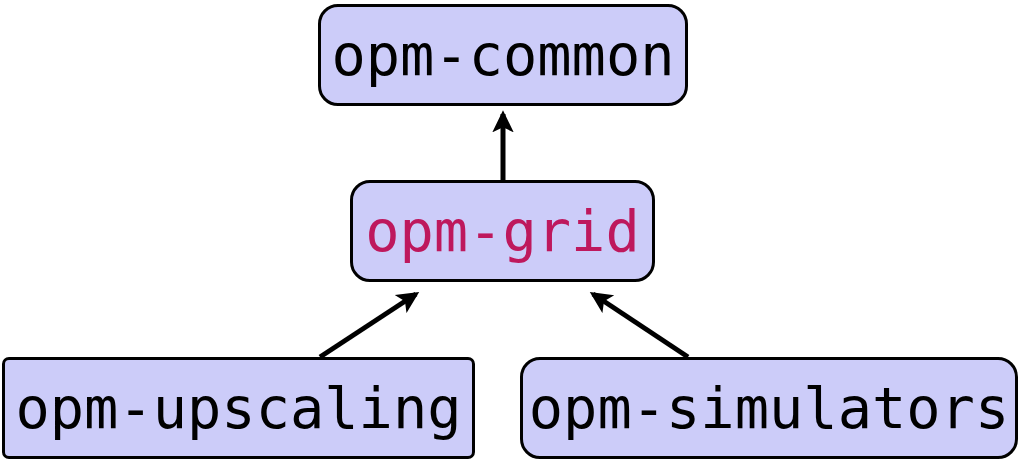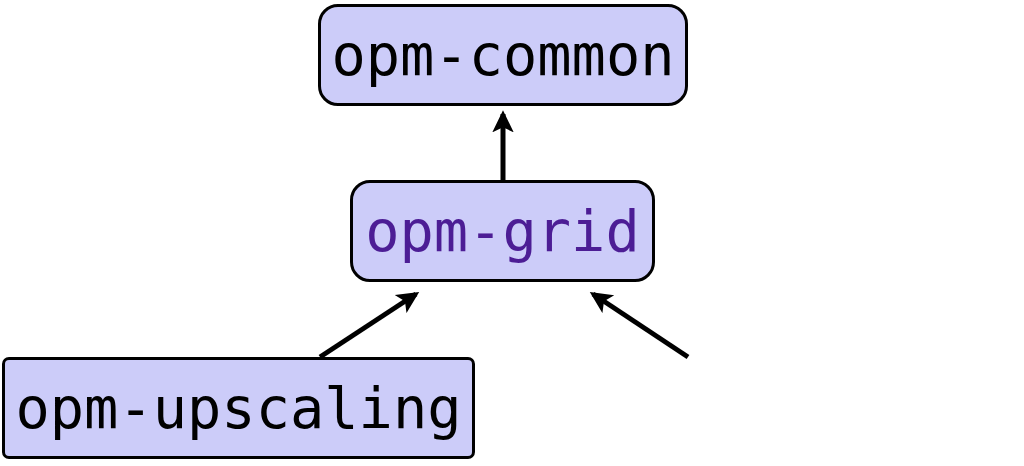--- a/index.html
+++ b/index.html
@@ -73,21 +73,24 @@
     <line x1="320" y1="357" x2="416" y2="294" stroke="#000000" stroke-width="5" marker-end="url(#arrowhead)"></line>
 
     <line x1="688" y1="357" x2="593" y2="294" stroke="#000000" stroke-width="5" marker-end="url(#arrowhead)"></line>
   </svg>
 
   <div class="node-box" id="node-opm-common" style="left: 318px; top: 4px; width: 370px; height: 102px; background: rgb(204, 204, 249); border-color: rgb(0, 0, 0); border-width: 3px; border-radius: 20px;">
     <span class="node-label" style="color: rgb(0, 0, 0);">opm-common</span>
   </div>
 
   <div class="node-box" id="node-opm-grid" style="left: 350px; top: 180px; width: 305px; height: 102px; background: rgb(204, 204, 249); border-color: rgb(0, 0, 0); border-width: 3px; border-radius: 20px;">
-    <span class="node-label" style="color: #4c1d95;">opm-grid</span>
+    <span class="node-label" style="color: #be185d;">opm-grid</span>
   </div>
 
   <div class="node-box" id="node-opm-upscaling" style="left: 2px; top: 357px; width: 473px; height: 102px; background: rgb(204, 204, 249); border-color: rgb(0, 0, 0); border-width: 3px; border-radius: 7px;">
     <span class="node-label" style="color: rgb(0, 0, 0);">opm-upscaling</span>
   </div>
 
+  <div class="node-box" id="node-opm-simulators" style="left: 520px; top: 357px; width: 498px; height: 102px; background: rgb(204, 204, 249); border-color: rgb(0, 0, 0); border-width: 3px; border-radius: 20px;">
+    <span class="node-label" style="color: rgb(0, 0, 0);">opm-simulators</span>
+  </div>
 
 </div>
 
 </body></html>

